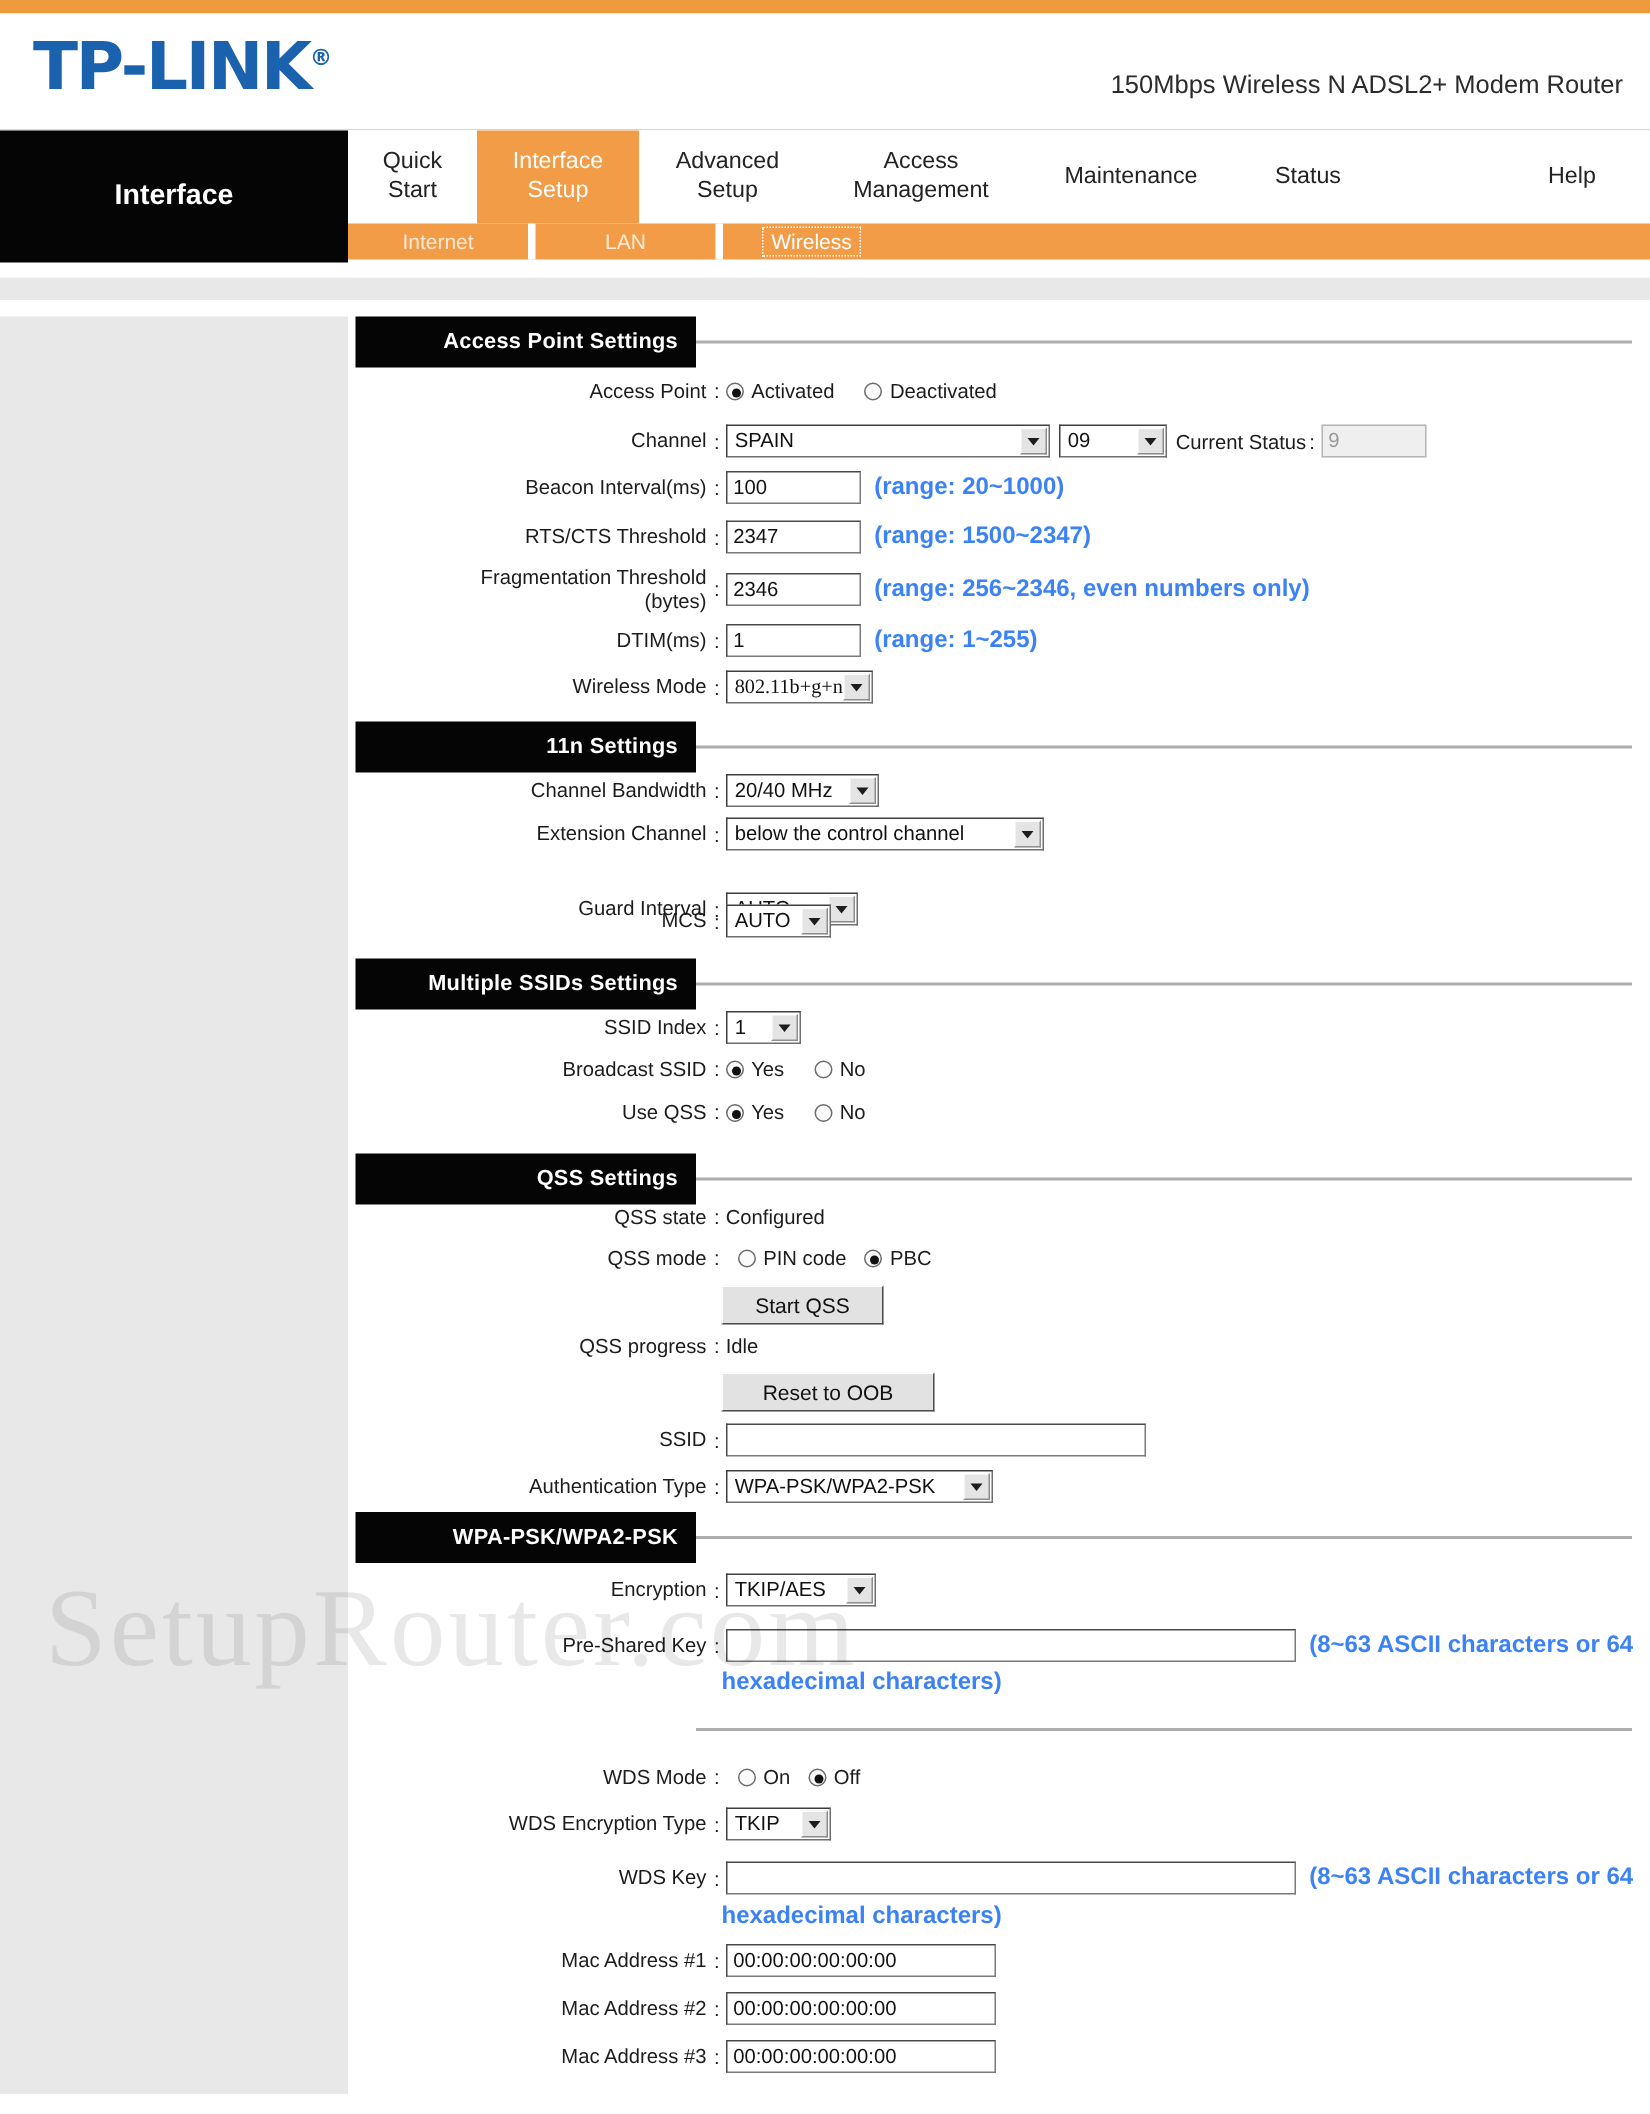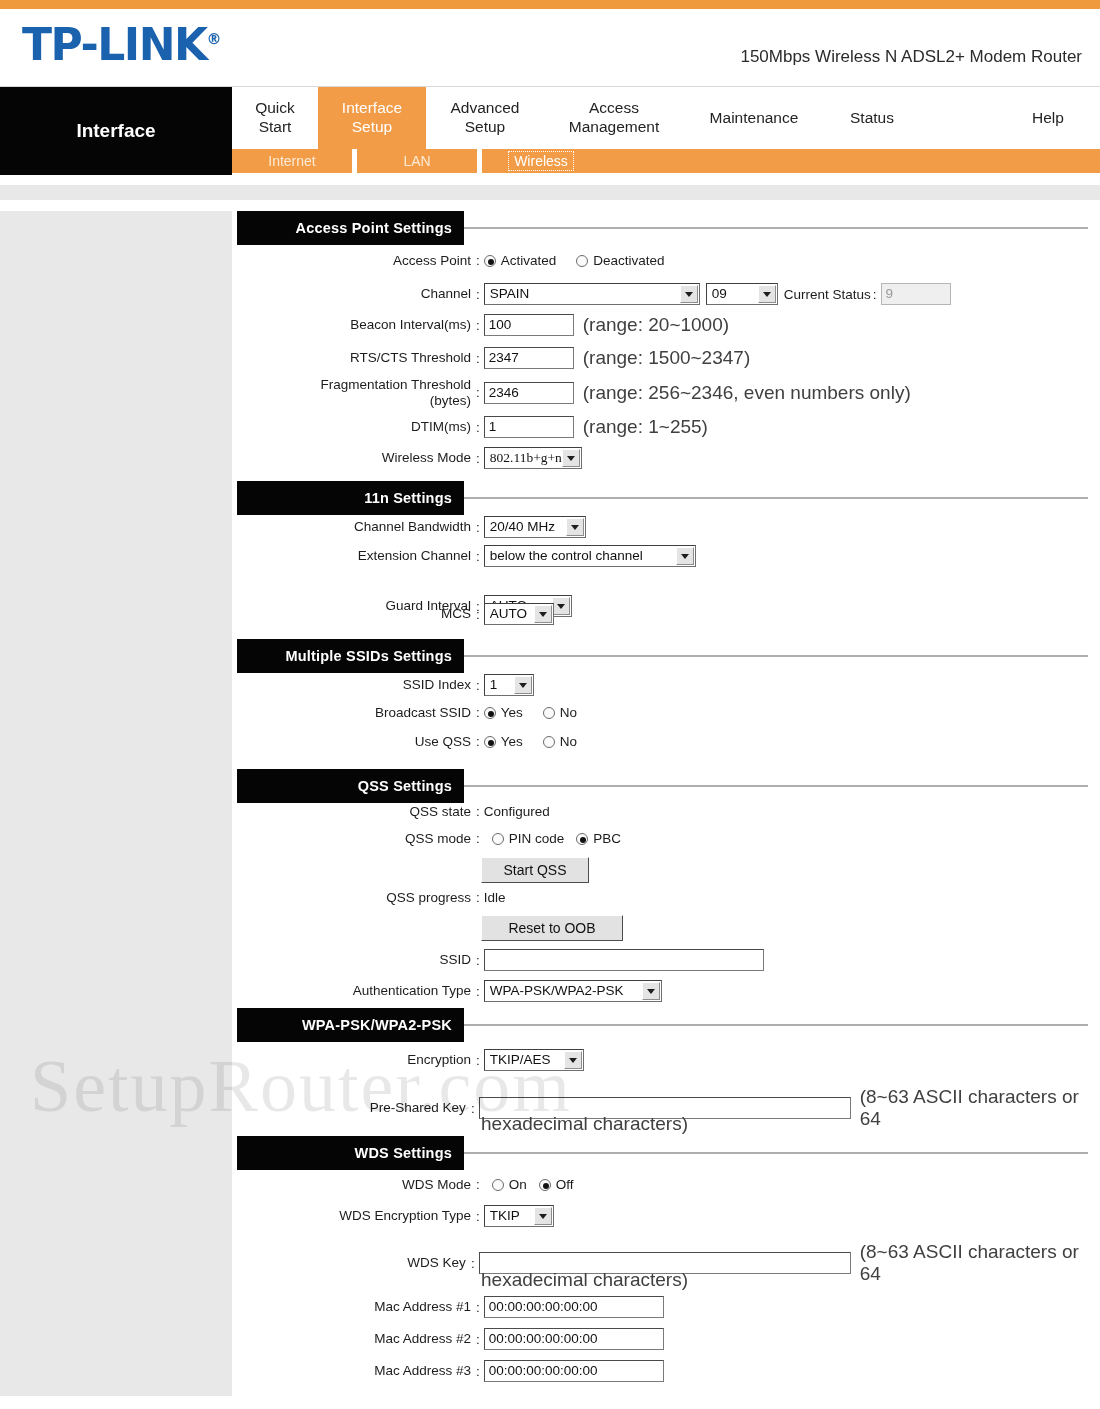--- a/index.html
+++ b/index.html
@@ -104,21 +104,21 @@
   .row {
     display:flex; align-items:center;
     position:absolute; left:0;
     font-size:13.5px; color:#1c1c1c;
   }
   .lbl {
     text-align:right; padding-right:5px;
     white-space:pre-line; line-height:1.15;
   }
   .colon { margin-right:4px; }
-  .hint { margin-left:9px; color:#404040; font-size:19px; }
+  .hint { margin-left:9px; color:#3b82f6; font-size:16px;font-weight:bold; }
 
   
   .txt {
     border:1px solid #7a7a7a;
     border-top-color:#4a4a4a; border-left-color:#4a4a4a;
     background:#ffffff; height:22px; line-height:20px;
     padding:0 4px; font-size:13.5px; color:#111;
     font-family:"Liberation Sans", sans-serif;
   }
   .txt.dim { background:#efefef; color:#9a9a9a; border-color:#b5b5b5; }
@@ -436,21 +436,20 @@
       <div class="lbl" style="width:244px;">Pre-Shared Key</div>
       <div class="colon">:</div>
       <div class="txt" style="width:380px;"></div>
       <div class="hint">(8~63 ASCII characters or 64</div>
     </div>
     <div class="row" style="top:902px;">
       <div style="width:249px;"></div>
       <div class="hint" style="margin-left:0;">hexadecimal characters)</div>
     </div>
 
-    <div class="secbar" style="top:925px;">WDS Settings</div>
     <div class="secline" style="top:941px;"></div>
 
     <div class="row" style="top:966px;">
       <div class="lbl" style="width:244px;">WDS Mode</div>
       <div class="colon">:</div>
       <div class="radio" style="margin-left:8px;">
         <span class="rdot"></span>
         <span class="rlabel" style="margin-right:6px;">On</span>
       </div>
       <div class="radio">

